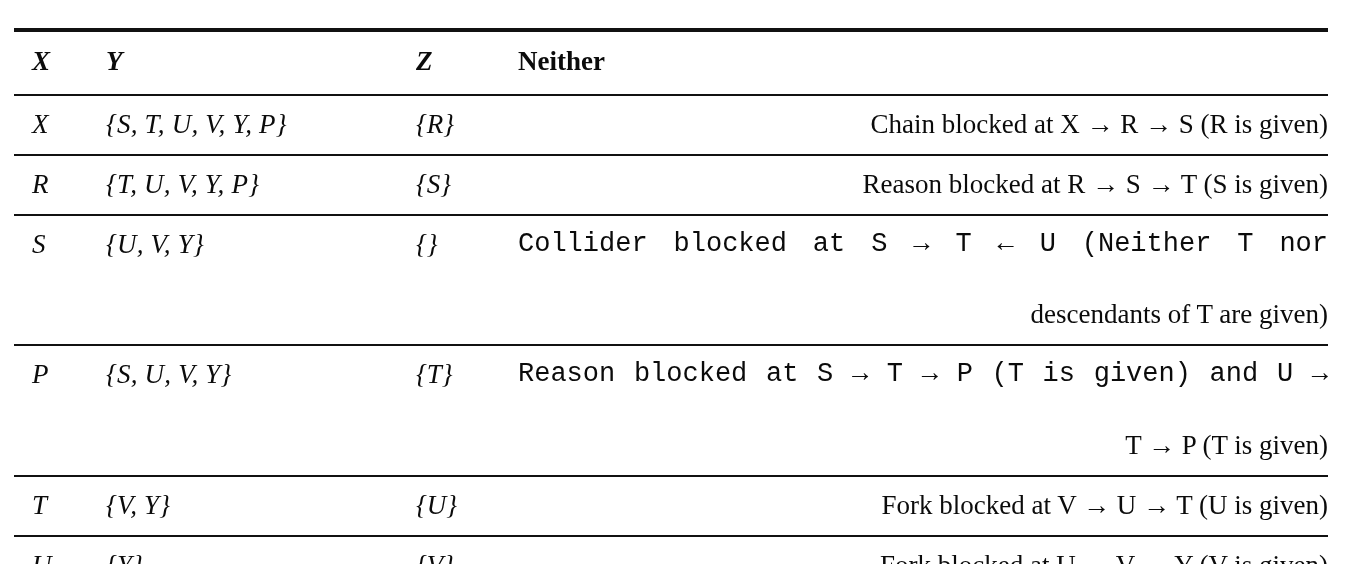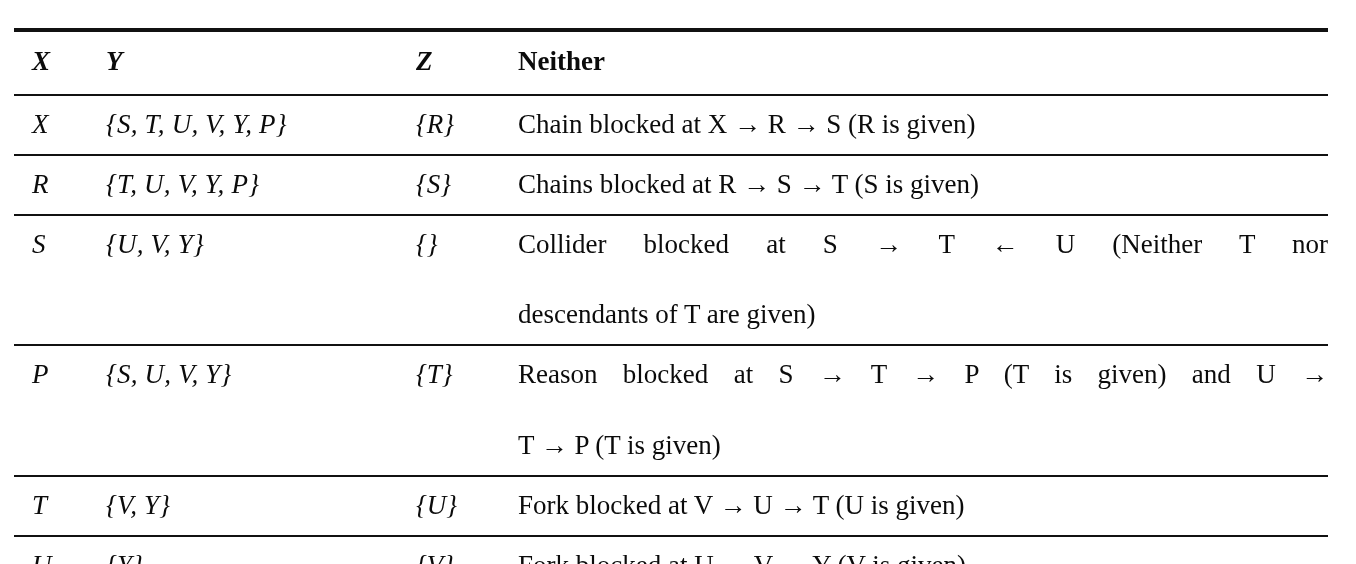--- a/index.html
+++ b/index.html
@@ -91,27 +91,28 @@
     font-family: "Liberation Serif", "DejaVu Serif", serif;
   }
   .cell-x  { padding-left: 18px !important; }
   .cell-y  { padding-left: 2px !important; letter-spacing: 0.2px; }
   .cell-z  { text-align: left !important; padding-left: 12px !important; }
   .cell-r  { padding-left: 4px !important; text-align: justify; text-justify: inter-word; }
 
   .cell-r .just {
     display: block;
     text-align: justify;
+    font-family: Liberation Mono, monospace;
   }
   .cell-r .just::after {
     content: "";
     display: inline-block;
     width: 100%;
   }
-  .cell-r .nojust { display: block; text-align: left; }
+  .cell-r .nojust { display: block; text-align: right; }
 
   
   .watermark {
     position: absolute;
     right: 22px;
     bottom: 28px;
     font-size: 30px;
     color: #d2d2d2;
     font-family: "DejaVu Sans", sans-serif;
     letter-spacing: 2px;
@@ -174,21 +175,21 @@
           <col class="col-y">
           <col class="col-z">
           <col class="col-r">
         </colgroup>
       <tbody>
         <tr>
           <td class="cell math cell-x">R</td>
           <td class="cell math cell-y">{T, U, V, Y, P}</td>
           <td class="cell math cell-z">{S}</td>
           <td class="cell cell-r">
-            <span class="nojust">Chains blocked at R → S → T (S is given)</span>
+            <span class="nojust">Reason blocked at R → S → T (S is given)</span>
           </td>
         </tr>
       </tbody>
     </table>
     <div class="rule-row"></div>
 
     <table class="dtable">
       <colgroup>
           <col class="col-x">
           <col class="col-y">

